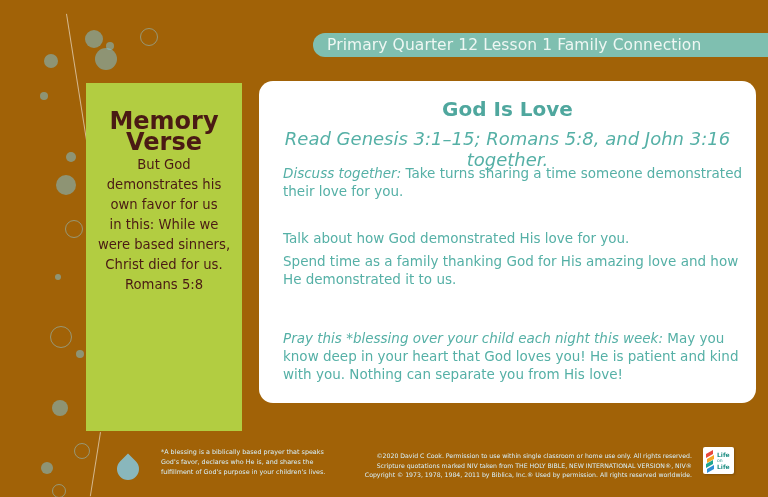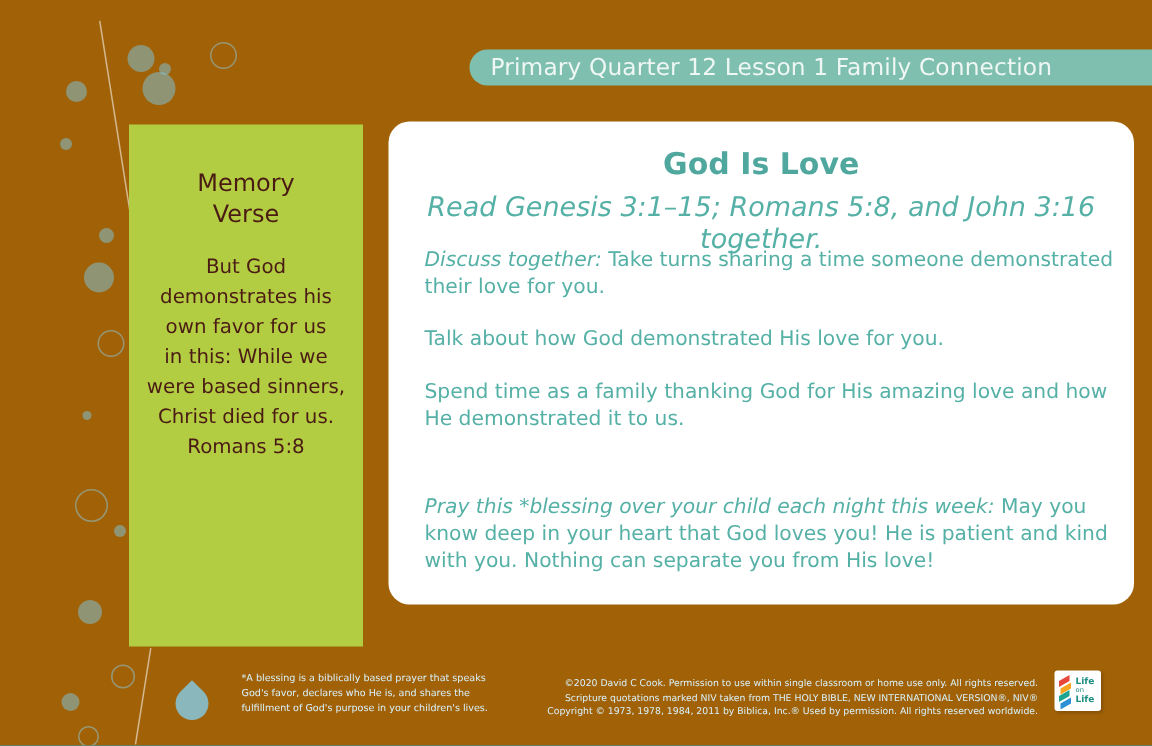--- a/index.html
+++ b/index.html
@@ -40,25 +40,25 @@
       color: #eef7f3; font-size: 15.5px; letter-spacing: 0.1px;
       white-space: nowrap;
     }
     .memory-box {
       position: absolute; left: 86px; top: 83px; width: 156px; height: 348px;
       background: #b2cd41;
       text-align: center; color: #4a1a14;
       padding-top: 28px;
     }
     .memory-title {
-      font-size: 16px; font-weight: normal; line-height: 21px;
+      font-size: 24px; font-weight: bold; line-height: 21px;
       color: #4a1a14;
     }
     .memory-text {
-      font-size: 13.2px; line-height: 20px; margin-top: 16px;
+      font-size: 13.2px; line-height: 20px; margin-top: 2px;
       padding: 0 4px;
     }
     .memory-ref { font-size: 13.2px; line-height: 20px; }
     .card {
       position: absolute; left: 259px; top: 81px; width: 497px; height: 322px;
       background: #ffffff; border-radius: 14px;
       color: #55b0a6;
     }
     .card-title {
       position: absolute; left: 0; right: 0; top: 16px;
@@ -147,21 +147,21 @@
   </div>
 
   <div class="card">
     <div class="card-title">God Is Love</div>
     <div class="card-subtitle">Read Genesis 3:1–15; Romans 5:8, and John 3:16 together.</div>
 
     <p class="para" style="top:83px;">
       <span class="em">Discuss together:</span><span> Take turns sharing a time someone demonstrated their love for you.</span>
     </p>
 
-    <p class="para" style="top:136px;">
+    <p class="para" style="top:148px;">
       <span>Talk about how God demonstrated His love for you.</span>
     </p>
 
     <p class="para" style="top:171px;">
       <span>Spend time as a family thanking God for His amazing love and how He demonstrated it to us.</span>
     </p>
 
     <p class="para" style="top:248px;">
       <span class="em">Pray this *blessing over your child each night this week:</span><span> May you know deep in your heart that God loves you! He is patient and kind with you. Nothing can separate you from His love!</span>
     </p>

